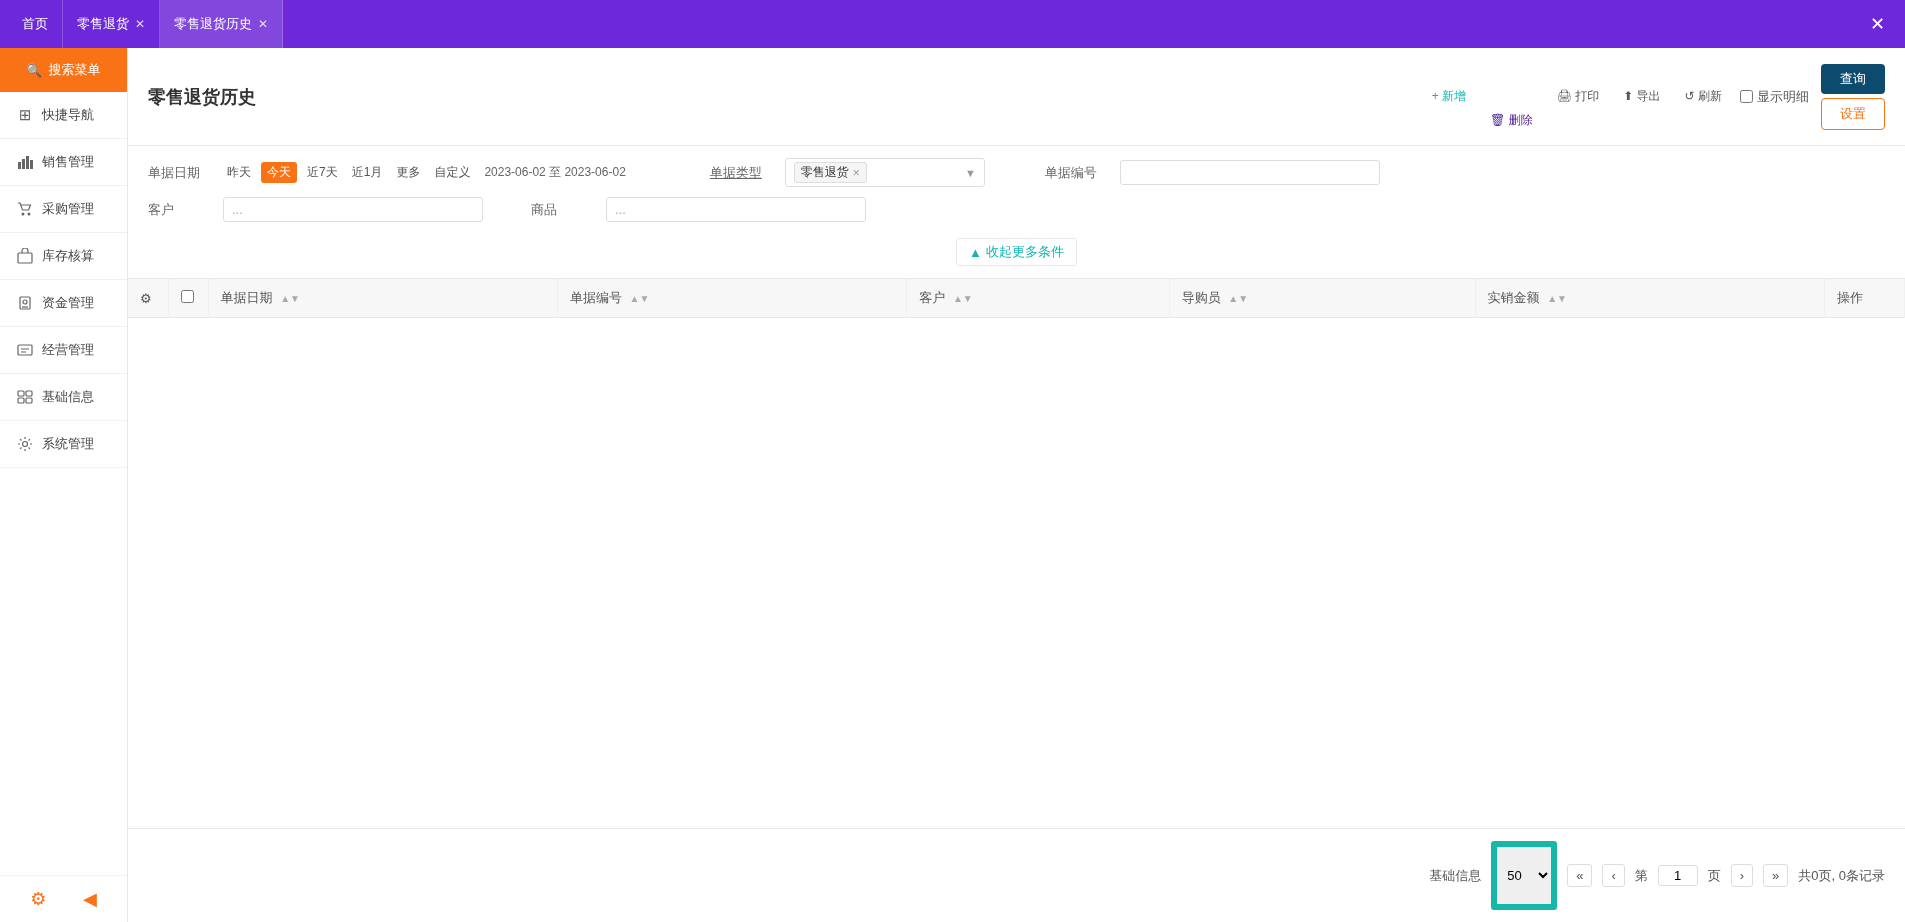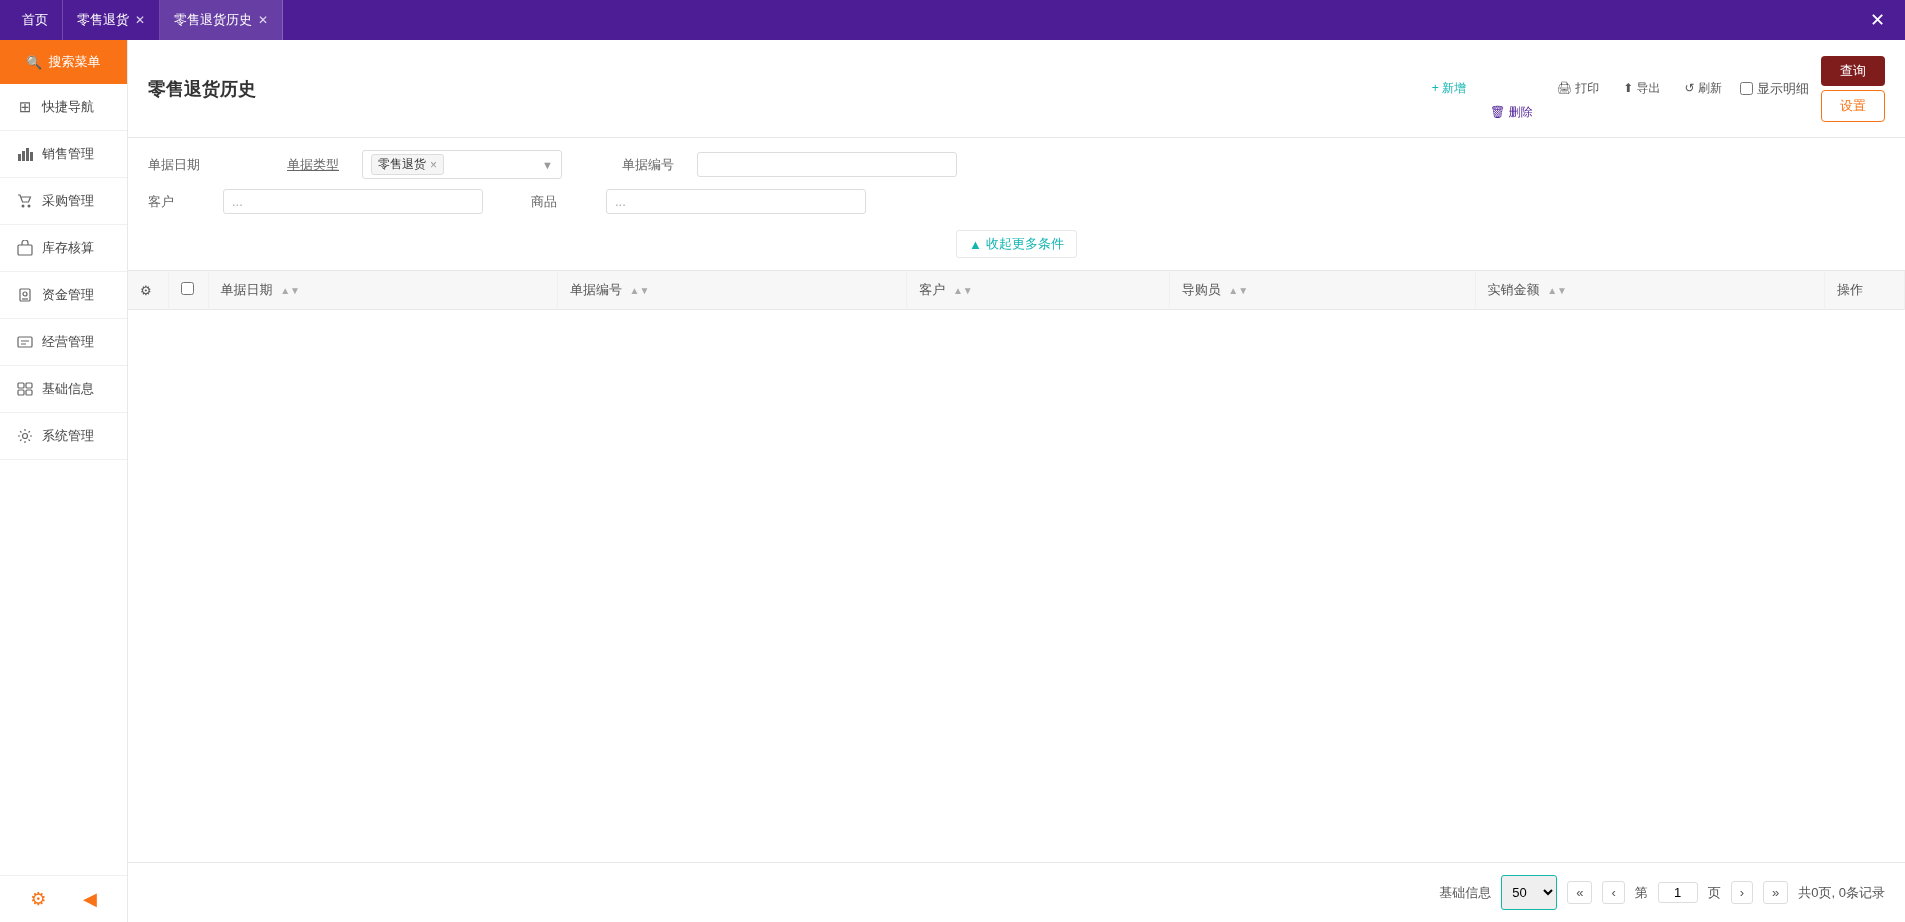--- a/index.html
+++ b/index.html
@@ -1,23 +1,23 @@
 <!DOCTYPE html>
 <html><head>
   <meta charset="utf-8">
   <style>
     * { box-sizing: border-box; margin: 0; padding: 0; }
     body { font-family: "Microsoft YaHei", sans-serif; font-size: 13px; background: #f5f5f5; color: #333; display: flex; flex-direction: column; height: 922px; overflow: hidden; }
 
     
     .top-bar {
-      background: #4c1d95;
-      display: flex;
-      align-items: center;
-      height: 40px;
+      background: #6d28d9;
+      display: flex;
+      align-items: center;
+      height: 48px;
       padding: 0 8px;
       flex-shrink: 0;
     }
     .top-bar .tab {
       display: flex;
       align-items: center;
       padding: 0 14px;
       height: 100%;
       color: white;
       font-size: 13px;
@@ -137,21 +137,21 @@
       gap: 4px;
       font-size: 12px;
       color: #555;
       cursor: pointer;
       padding: 4px 6px;
       border-radius: 3px;
     }
     .toolbar-btn.new-btn { color: #13b5b1; }
     .toolbar-btn.del-btn { color: #4c1d95; margin-top: 48px; }
     .btn-query {
-      background: #7f1d1d;
+      background: #0c4a6e;
       color: white;
       border: none;
       padding: 6px 2px;
       border-radius: 4px;
       cursor: pointer;
       font-size: 13px;
     }
     .btn-set {
       background: white;
       color: #f97316;
@@ -331,23 +331,23 @@
       justify-content: flex-end;
       padding: 12px 20px;
       gap: 10px;
       background: white;
       border-top: 1px solid #e8e8e8;
       font-size: 13px;
       color: #555;
       flex-shrink: 0;
     }
     .page-size-select {
-      border: 1px solid #14b8a6;
-      border-radius: 3px;
-      padding: 8px 6px;
+      border: 6px solid #14b8a6;
+      border-radius: 3px;
+      padding: 20px 6px;
       font-size: 13px;
     }
     .page-nav-btn {
       border: 1px solid #ddd;
       background: white;
       padding: 3px 8px;
       border-radius: 3px;
       cursor: pointer;
       color: #555;
       font-size: 13px;
@@ -484,20 +484,29 @@
             <button class="btn-query">查询</button>
             <button class="btn-set">设置</button>
           </div>
         </div>
       </div>
     </div>
 
     <div class="filter-area">
       <div class="filter-row">
         <span class="filter-label">单据日期</span>
+        <div class="filter-date-options">
+          <span class="date-opt">昨天</span>
+          <span class="date-opt today">今天</span>
+          <span class="date-opt">近7天</span>
+          <span class="date-opt">近1月</span>
+          <span class="date-opt">更多</span>
+          <span class="date-opt">自定义</span>
+          <span class="date-range">2023-06-02 至 2023-06-02</span>
+        </div>
         <span class="filter-label" style="margin-left:64px;text-decoration:underline;">单据类型</span>
         <div class="filter-type-select">
           <div class="tag-item">
             <span>零售退货</span>
             <span class="tag-close">×</span>
           </div>
           <span style="color:#999;font-size:11px;">▼</span>
         </div>
         <span class="filter-label" style="margin-left:40px;">单据编号</span>
         <input class="filter-input" type="text" style="min-width: 260px;">

